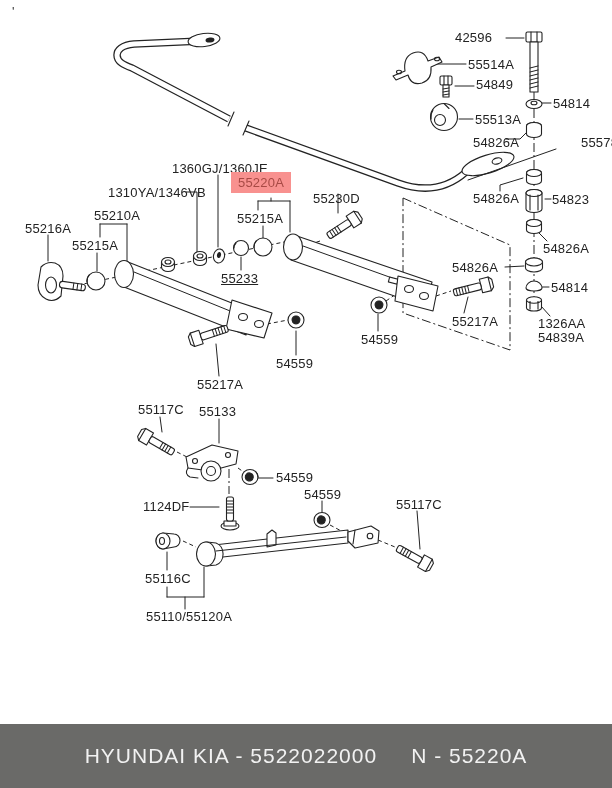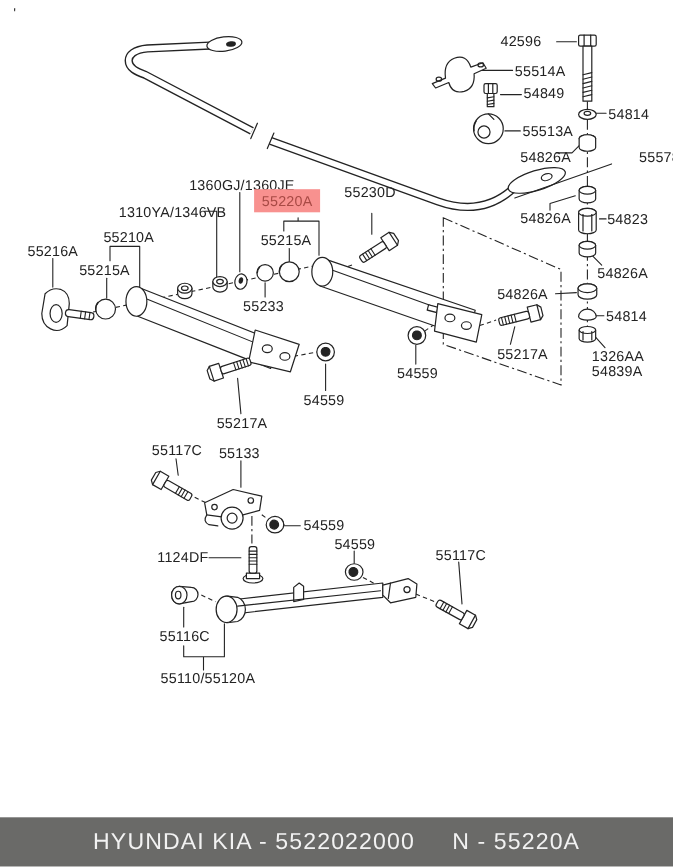--- a/index.html
+++ b/index.html
@@ -20,21 +20,21 @@
   svg{position:absolute;left:0;top:0;}
   .ln{stroke:var(--ink,#232323);stroke-width:1.1;fill:none;stroke-linecap:round;stroke-linejoin:round;}
   .f-w{fill:#ffffff;}
   .f-d{fill:var(--ink,#232323);}
   .tube{stroke:var(--ink,#232323);stroke-width:7.5;fill:none;stroke-linejoin:round;}
   .tube-in{stroke:#ffffff;stroke-width:5;fill:none;stroke-linejoin:round;}
   .dash{stroke:var(--ink,#232323);stroke-width:1;fill:none;stroke-dasharray:4 3;}
   .dd{stroke:var(--ink,#232323);stroke-width:1;fill:none;stroke-dasharray:9 3 2 3;}
   .thin{stroke-width:1;}
   #footer{
-    position:absolute;left:0;right:0;bottom:0;height:45px;background:var(--footer-bg,#6a6a68);
+    position:absolute;left:0;right:0;bottom:0;height:64px;background:var(--footer-bg,#6a6a68);
     display:flex;align-items:center;justify-content:center;gap:34px;
     color:var(--footer-fg,#f2f2f2);font-size:21px;letter-spacing:1px;
   }
 </style>
 </head>
 <body>
 
 <div id="stage" style="--ink: #232323; --hl-bg: #f8918f; --hl-fg: #a84a45; --footer-bg: #6a6a68; --footer-fg: #f2f2f2;">
 
   <div id="tickmark">'</div>
@@ -354,31 +354,31 @@
   <div>
       <div class="part-label" style="left: 455px; top: 31px;">42596</div>
       <div class="part-label" style="left: 468px; top: 58px;">55514A</div>
       <div class="part-label" style="left: 476px; top: 78px;">54849</div>
       <div class="part-label" style="left: 553px; top: 97px;">54814</div>
       <div class="part-label" style="left: 475px; top: 113px;">55513A</div>
       <div class="part-label" style="left: 473px; top: 136px;">54826A</div>
       <div class="part-label" style="left: 545px; top: 136px; margin-left: 36px;">55578</div>
       <div class="part-label" style="left: 172px; top: 162px;">1360GJ/1360JE</div>
       <div class="part-label highlight" style="left: 231px; top: 172px;">55220A</div>
-      <div class="part-label" style="left: 313px; top: 168px; text-align: right;">55230D</div>
+      <div class="part-label" style="left: 313px; top: 192px; text-align: right;">55230D</div>
       <div class="part-label" style="left: 84px; top: 186px; margin-left: 24px;">1310YA/1346VB</div>
       <div class="part-label" style="left: 473px; top: 192px;">54826A</div>
       <div class="part-label" style="left: 552px; top: 193px;">54823</div>
       <div class="part-label" style="left: 94px; top: 209px;">55210A</div>
       <div class="part-label" style="left: 237px; top: 212px;">55215A</div>
       <div class="part-label" style="left: 25px; top: 222px;">55216A</div>
       <div class="part-label" style="left: 72px; top: 239px;">55215A</div>
       <div class="part-label" style="left: 543px; top: 242px;">54826A</div>
       <div class="part-label" style="left: 452px; top: 261px;">54826A</div>
-      <div class="part-label" style="left: 221px; top: 272px;">55233</div>
+      <div class="part-label" style="left: 221px; top: 272px; text-decoration: underline;">55233</div>
       <div class="part-label" style="left: 551px; top: 281px;">54814</div>
       <div class="part-label" style="left: 452px; top: 315px;">55217A</div>
       <div class="part-label" style="left: 538px; top: 317px;">1326AA</div>
       <div class="part-label" style="left: 538px; top: 331px;">54839A</div>
       <div class="part-label" style="left: 361px; top: 333px;">54559</div>
       <div class="part-label" style="left: 276px; top: 357px;">54559</div>
       <div class="part-label" style="left: 197px; top: 378px;">55217A</div>
       <div class="part-label" style="left: 138px; top: 403px;">55117C</div>
       <div class="part-label" style="left: 199px; top: 405px;">55133</div>
       <div class="part-label" style="left: 276px; top: 471px;">54559</div>

